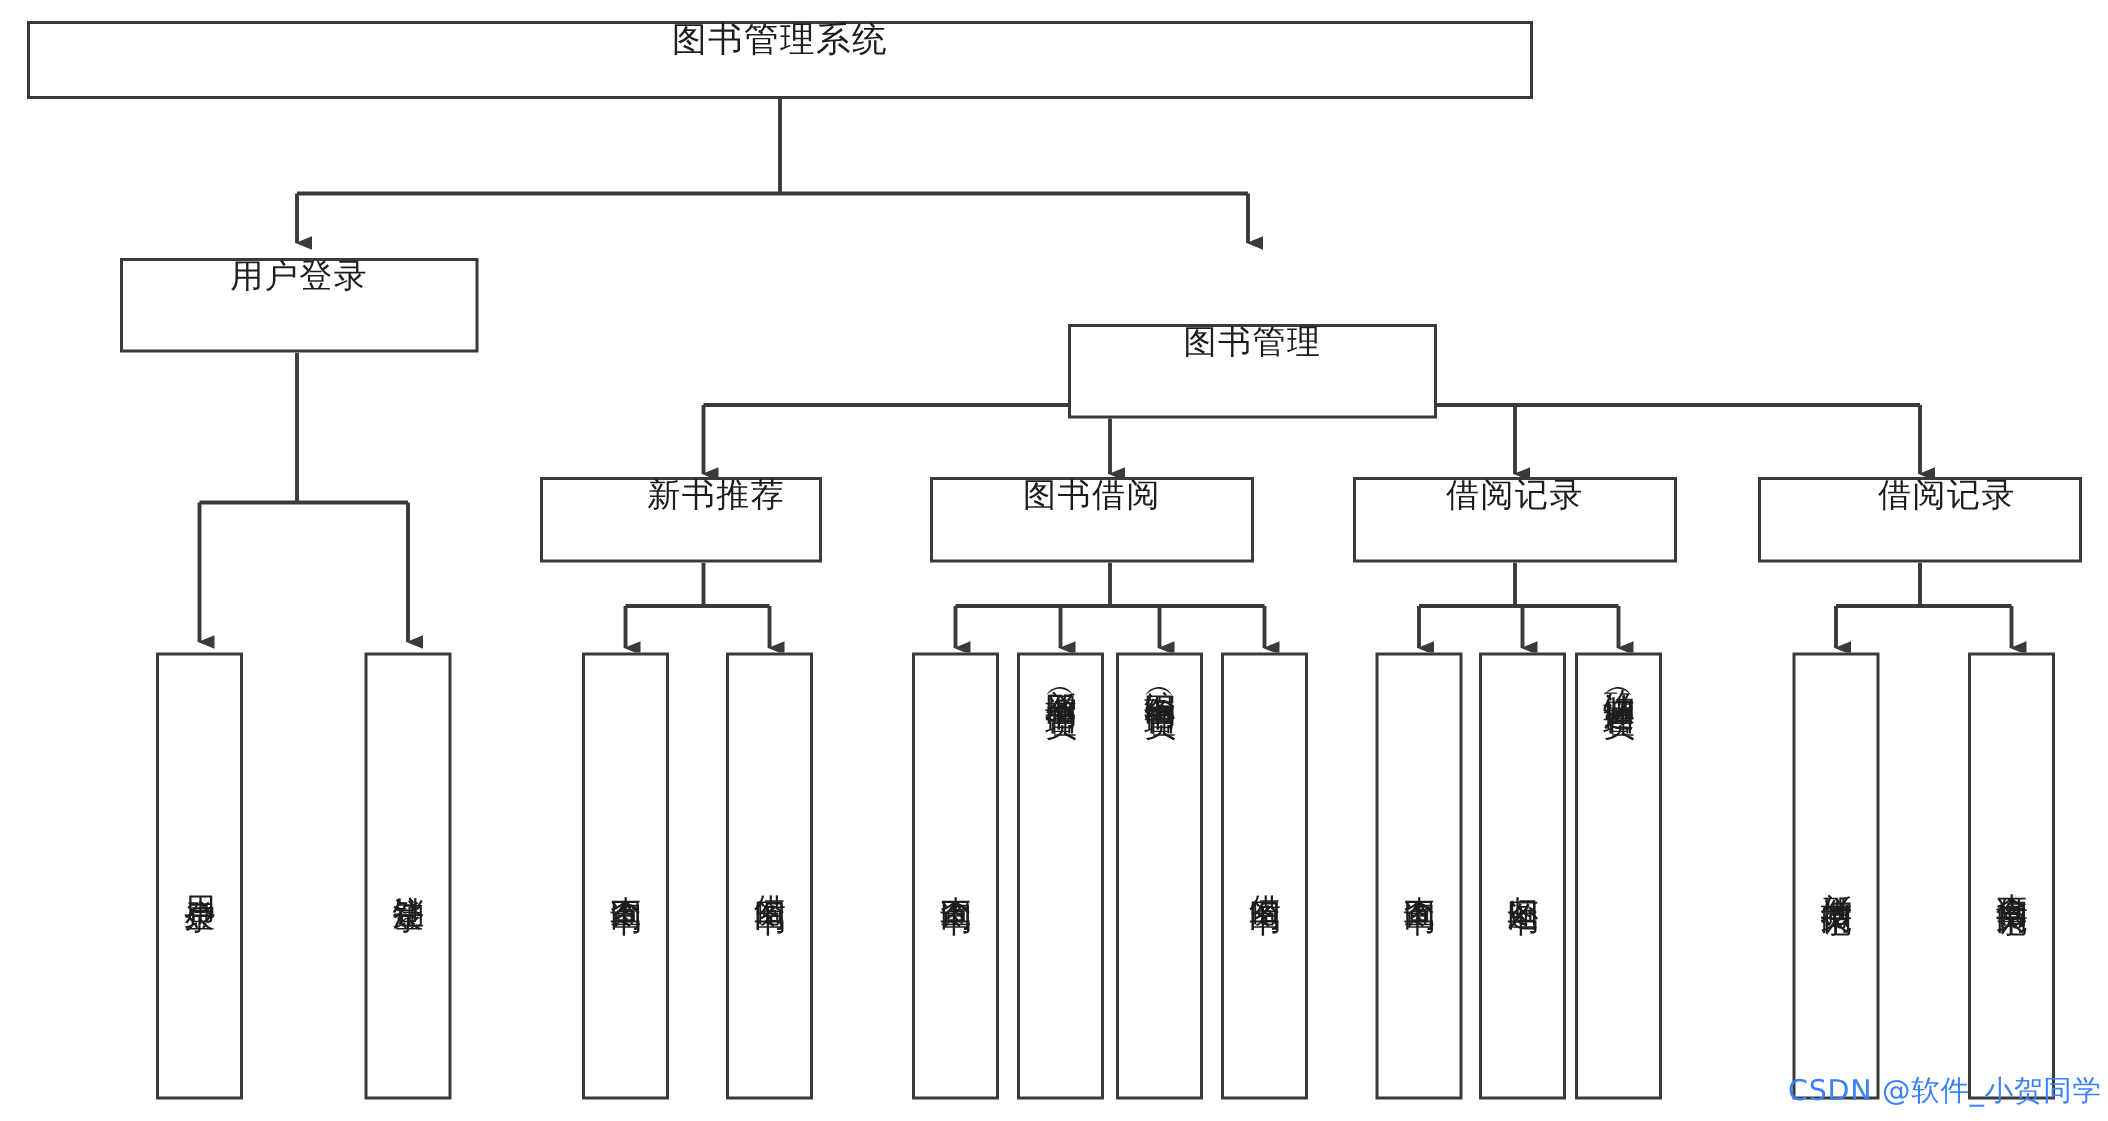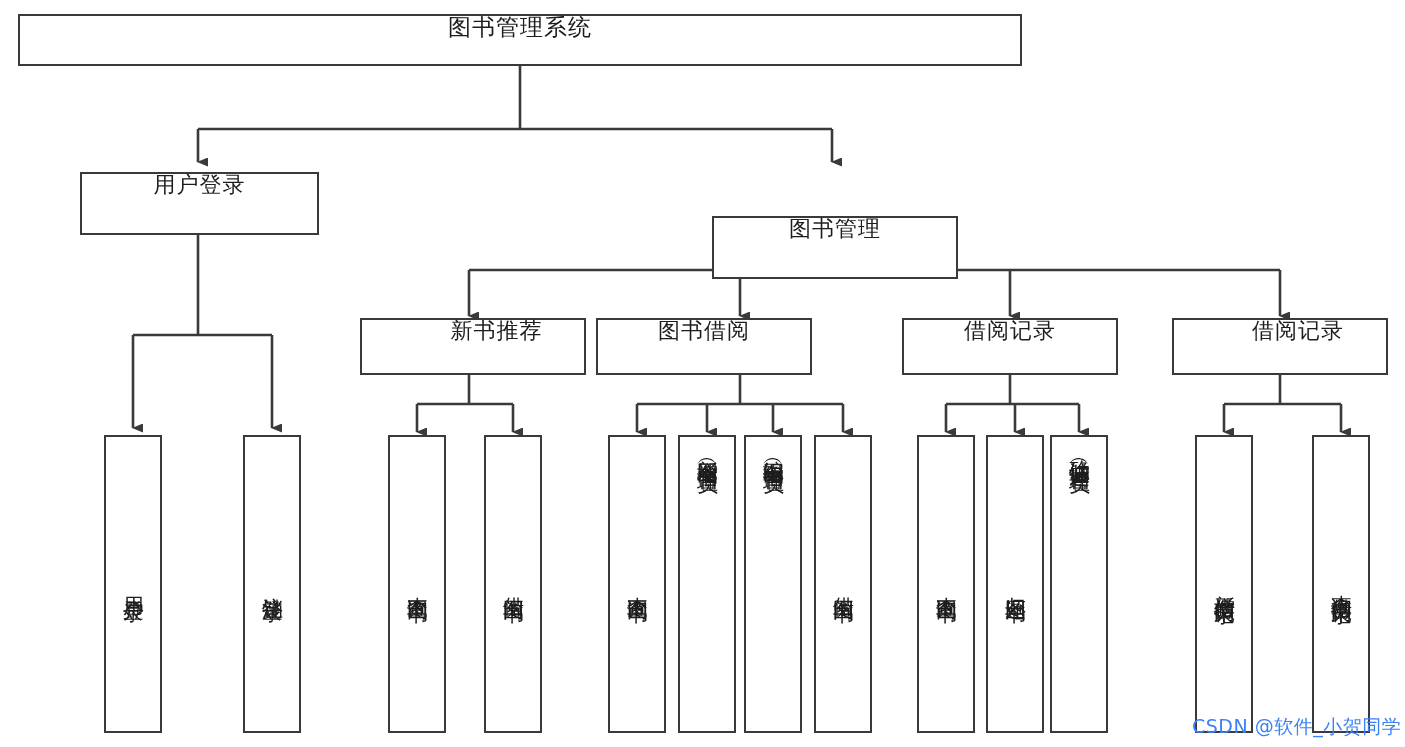--- a/index.html
+++ b/index.html
@@ -127,24 +127,24 @@
     <span>图书管理系统</span>
   </div>
 
   <div class="node horiz" style="left:80px; top:172px; width:239px; height:63px;">
     <span>用户登录</span>
   </div>
   <div class="node horiz" style="left:712px; top:172px; width:246px; height:63px;margin-top:44px;">
     <span>图书管理</span>
   </div>
 
-  <div class="node horiz" style="left:360px; top:318px; width:226px; height:57px;padding-left:47px;">
+  <div class="node horiz" style="left:360px; top:318px; width:188px; height:57px;padding-left:47px;">
     <span>新书推荐</span>
   </div>
-  <div class="node horiz" style="left:596px; top:318px; width:216px; height:57px;">
+  <div class="node horiz" style="left:620px; top:318px; width:216px; height:57px;">
     <span>图书借阅</span>
   </div>
   <div class="node horiz" style="left:902px; top:318px; width:216px; height:57px;">
     <span>借阅记录</span>
   </div>
   <div class="node horiz" style="left:1172px; top:318px; width:216px; height:57px;padding-left:36px;">
     <span>借阅记录</span>
   </div>
 
   <div class="node vert center-text" style="left:104px; top:435px; width:58px; height:298px;">

